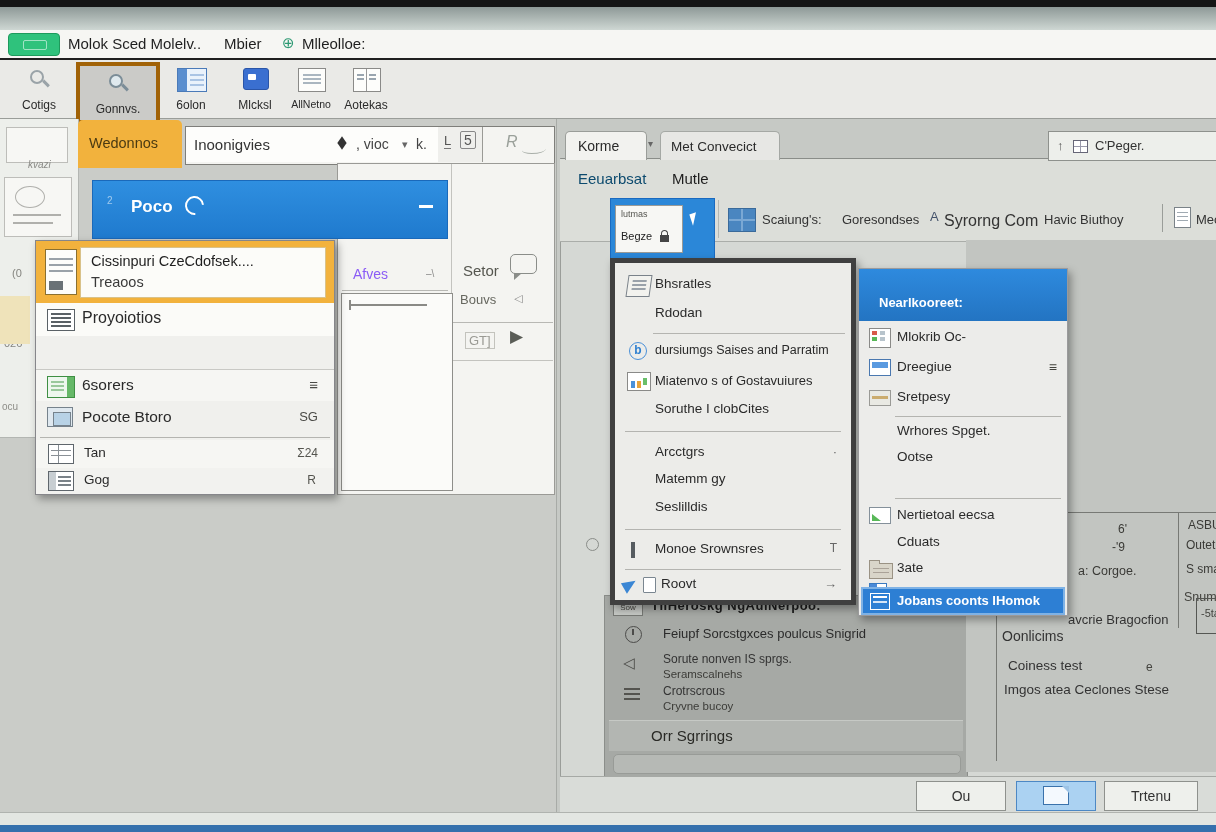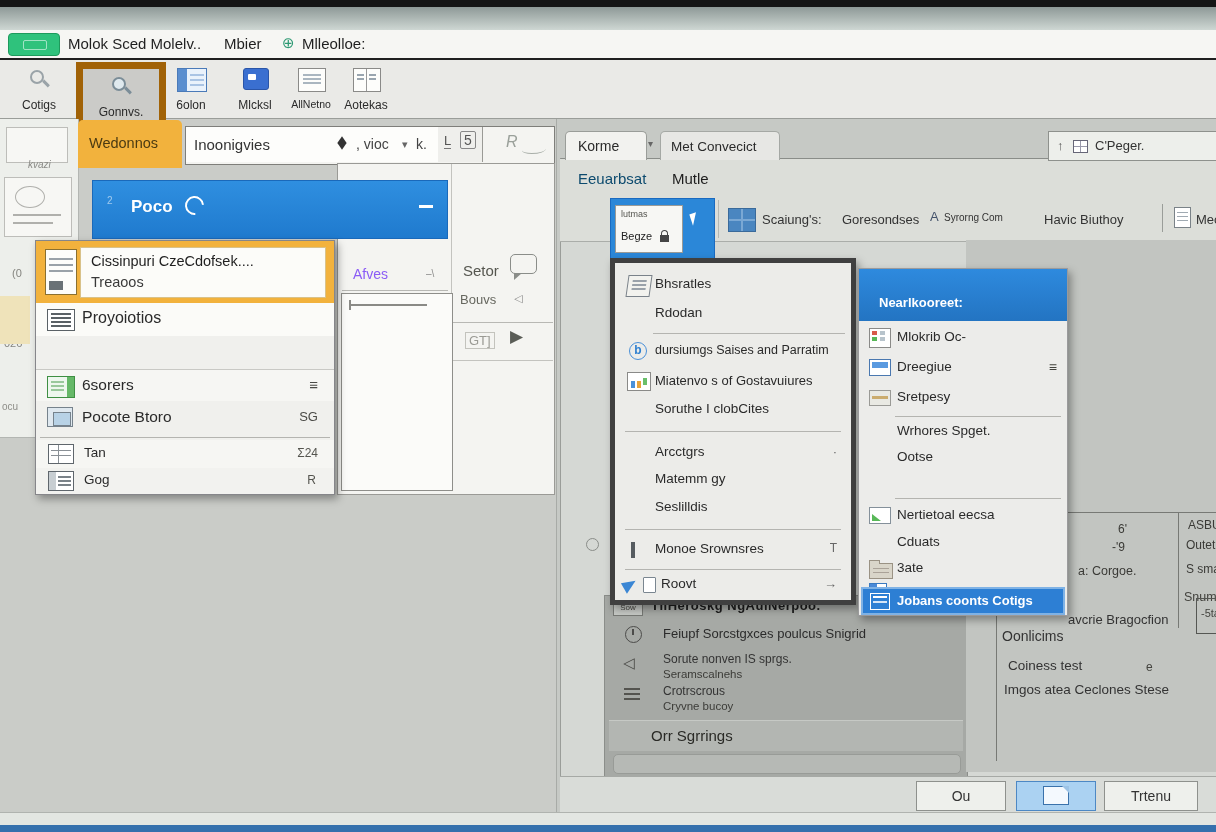--- a/index.html
+++ b/index.html
@@ -12,21 +12,21 @@
   .strip-black{left:0;top:0;width:1216px;height:7px;background:#151515;}
   .strip-grad{left:0;top:7px;width:1216px;height:23px;background:linear-gradient(#8e9997,#ced7d3);}
   .menubar{left:0;top:30px;width:1216px;height:28px;background:#f6f6f3;border-bottom:2px solid #1f1f1f;}
   .greenbtn{left:8px;top:3px;width:50px;height:21px;background:#2fc27c;border:1px solid #1e9a5c;border-radius:4px;}
   .greenbtn::after{content:"";position:absolute;left:14px;top:6px;width:22px;height:8px;border:1px solid rgba(255,255,255,.55);border-radius:2px;}
   .mb-item{top:5px;font-size:15px;font-weight:500;color:#1f1f1f;}
   .globe{left:282px;top:4px;font-size:15px;color:#2f9a74;}
   
   .toolbar{left:0;top:60px;width:1216px;height:58px;background:#eaeae7;border-bottom:1px solid #9a9d99;}
   .tbtn{top:2px;height:54px;text-align:center;}
-  .tbtn.sel{background:#cbcbc8;border:7px solid #a16207;}
+  .tbtn.sel{background:#cbcbc8;border:4px solid #a16207;}
   .tblabel{position:absolute;left:0;right:0;top:36px;font-size:12px;color:#2a2a2a;}
   .tblabel.sm{font-size:10.5px;}
   
   .i-mag{width:22px;height:22px;}
   .i-mag::before{content:"";position:absolute;left:2px;top:2px;width:10px;height:10px;border:2px solid #7b8d98;border-radius:50%;background:#dfe9ee;}
   .i-mag::after{content:"";position:absolute;left:14px;top:14px;width:8px;height:3px;background:#7b8d98;transform:rotate(45deg);}
   .i-mag.sketch::before{border-color:#9aa3a8;background:transparent;}
   .i-mag.sketch::after{background:#9aa3a8;}
   .i-bluetable{width:28px;height:22px;border:1px solid #4a7ab8;background:#eaf2fb;}
   .i-bluetable::before{content:"";position:absolute;left:0;top:0;bottom:0;width:9px;background:#5a8ecf;}
@@ -264,21 +264,21 @@
       <span class="txt" style="left:5px;top:24px;font-size:11px;color:#222">Begze</span>
       <div class="ic i-lock" style="left:44px;top:29px"></div>
     </div>
     <div class="ic i-cursorw" style="left:80px;top:14px"></div>
   </div>
   <div class="a" style="left:718px;top:200px;width:1px;height:38px;background:#b5b8b4"></div>
   <div class="ic i-blueg" style="left:728px;top:208px"></div>
   <span class="txt" style="left:762px;top:212px;font-size:13px;color:#333">Scaiung's:</span>
   <span class="txt" style="left:842px;top:212px;font-size:13px;color:#333">Goresondses</span>
   <span class="txt" style="left:930px;top:209px;font-size:13px;color:#44526a">A</span>
-  <span class="txt" style="left:944px;top:212px;font-size:10px;color:#333">Syrorng Com</span>
+  <span class="txt" style="left:944px;top:212px;font-size:16px;color:#333">Syrorng Com</span>
   <span class="txt" style="left:1044px;top:212px;font-size:13px;color:#333">Havic Biuthoy</span>
   <div class="a" style="left:1162px;top:204px;width:1px;height:28px;background:#9a9d99"></div>
   <div class="ic i-doc" style="left:1174px;top:207px"></div>
   <span class="txt" style="left:1196px;top:212px;font-size:13px;color:#333">Meo</span>
 
   <div class="a" style="left:604px;top:595px;width:362px;height:180px;background:#a6a9a5;border:1px solid #8b8e8a">
     <div class="a" style="left:8px;top:4px;width:28px;height:14px;background:#c6c9c5;border:1px solid #777975;font-size:8px;color:#44443f;text-align:center;line-height:14px">Sow</div>
     <span class="txt" style="left:46px;top:2px;font-size:13px;font-weight:bold;letter-spacing:.5px;color:#1c1c1c">TIIHeroskg NgAuiNerpoo.</span>
     <div class="ic i-clock" style="left:20px;top:30px"></div>
     <span class="txt" style="left:58px;top:30px;font-size:13px;color:#2b2b2b">Feiupf Sorcstgxces poulcus Snigrid</span>
@@ -392,21 +392,21 @@
     <div class="mrow" style="top:262px;height:24px">
       <span class="txt" style="left:38px;top:3px;font-size:13.5px">Cduats</span>
     </div>
     <div class="mrow" style="top:286px;height:28px">
       <div class="ic i-folder" style="left:10px;top:8px"></div>
       <span class="txt" style="left:38px;top:5px;font-size:13.5px">3ate</span>
     </div>
     <div class="ic i-bluechip" style="left:10px;top:314px"></div>
     <div class="a" style="left:2px;top:318px;width:200px;height:24px;background:#2d7fd4;border:2px solid #7fb2e5">
       <div class="ic i-winwhite" style="left:7px;top:4px"></div>
-      <span class="txt" style="left:34px;top:4px;font-size:13px;font-weight:600;color:#fff">Jobans coonts Cotigs</span>
+      <span class="txt" style="left:34px;top:4px;font-size:13px;font-weight:600;color:#fff">Jobans coonts IHomok</span>
     </div>
   </div>
 
   <div class="a" style="left:586px;top:538px;width:11px;height:11px;border:1.5px solid #8a8d89;border-radius:50%"></div>
 
   <div class="a" style="left:560px;top:776px;width:656px;height:36px;background:#d9dcd8;border-top:1px solid #a6a9a5">
     <div class="a" style="left:356px;top:4px;width:88px;height:28px;background:#eef0ec;border:1px solid #8e918d;text-align:center">
       <span class="txt" style="left:0;right:0;top:6px;font-size:14px;color:#333">Ou</span>
     </div>
     <div class="a" style="left:456px;top:4px;width:78px;height:28px;background:#abd2f2;border:1px solid #4d88c4">

